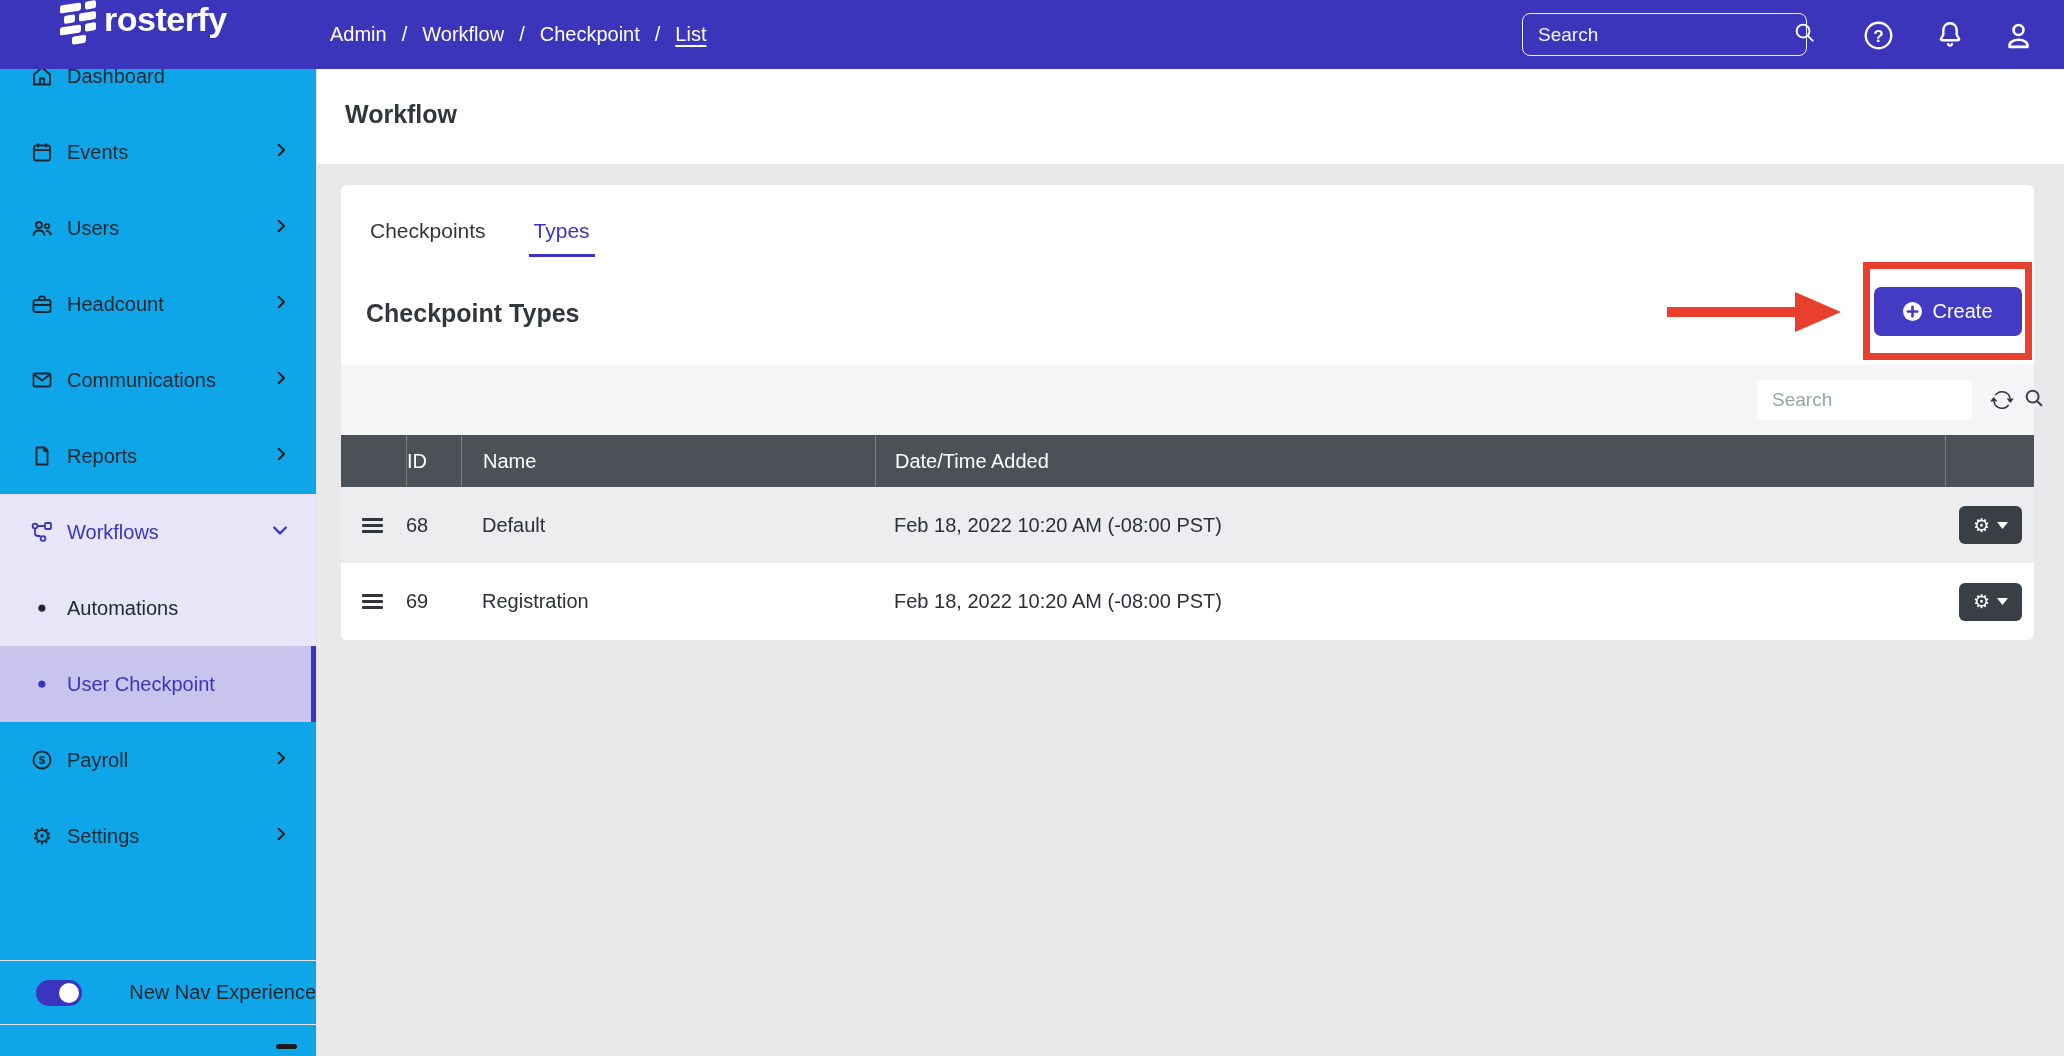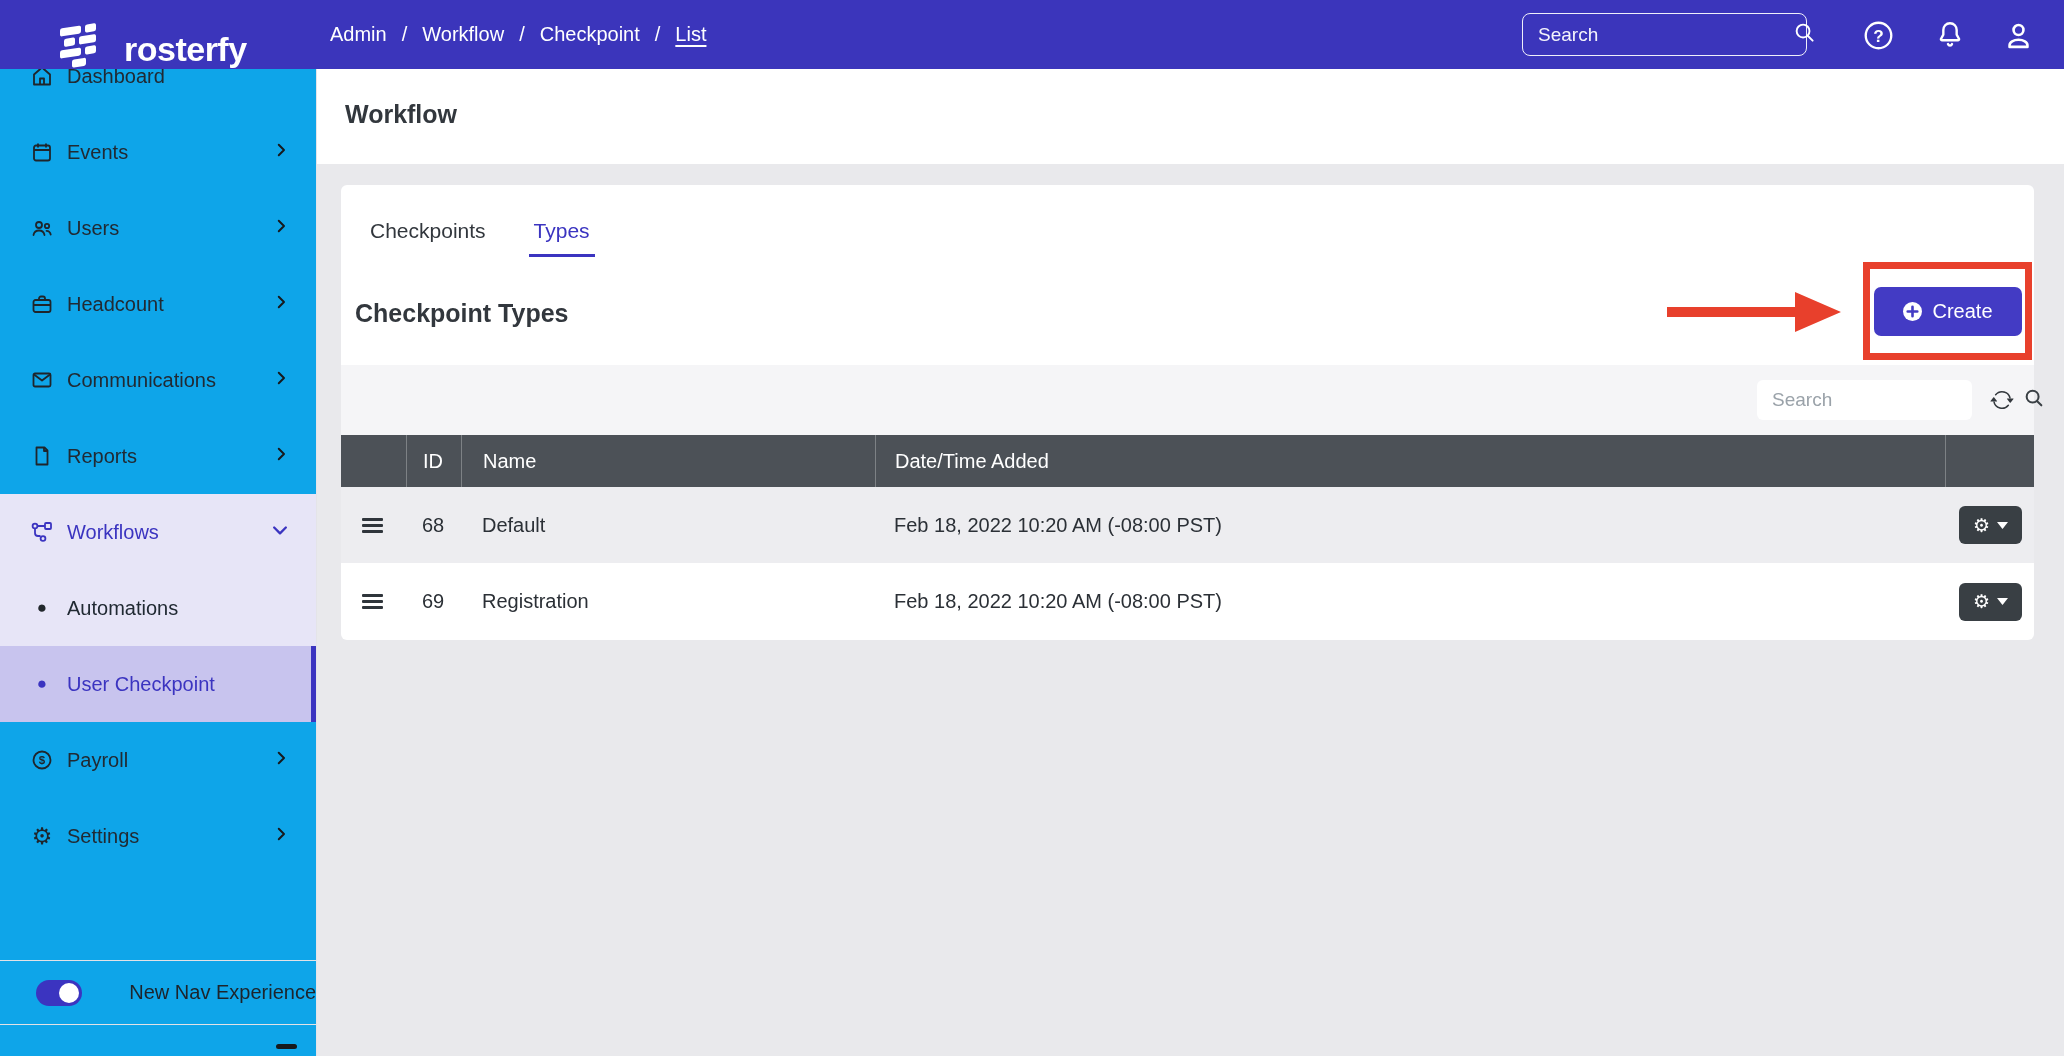--- a/index.html
+++ b/index.html
@@ -2,21 +2,21 @@
 <html><head>
 <meta charset="utf-8">
 <style>
   * { box-sizing: border-box; margin: 0; padding: 0; }
   html,body { width:2064px; height:1056px; overflow:hidden;
     font-family:"Liberation Sans", sans-serif; background:#e9e9ec; }
 
   
   .navbar { position:absolute; left:0; top:0; width:2064px; height:69px;
     background:#3b35bb; z-index:50; display:flex; align-items:center; }
-  .logo { position:absolute; left:58px; top:0; height:69px; display:flex; align-items:flex-end; gap:24px; }
+  .logo { position:absolute; left:58px; top:0; height:69px; display:flex; align-items:flex-start; gap:4px; }
   .logo-word { color:#fff; font-size:34px; font-weight:bold; letter-spacing:-0.5px; }
   .breadcrumb { position:absolute; left:330px; top:0; height:69px; display:flex; align-items:center;
     gap:15px; color:#fff; font-size:20px; font-weight:500; }
   .crumb-link { text-decoration:none; color:#fff; }
   .crumb-current { text-decoration:underline; text-underline-offset:4px; }
   .nav-search { position:absolute; left:1522px; top:13px; width:285px; height:43px;
     border:1.5px solid rgba(255,255,255,0.92); border-radius:8px; display:flex; align-items:center; }
   .nav-search input { flex:1; background:transparent; border:none; outline:none;
     color:#fff; font-size:19px; padding:0 10px 0 15px; font-family:"Liberation Sans",sans-serif; }
   .nav-search input::placeholder { color:rgba(255,255,255,0.95); }
@@ -53,21 +53,21 @@
   .title-band { position:absolute; left:0; top:0; width:1747px; height:95px; background:#fff; }
   .page-title { position:absolute; left:28px; top:31px; font-size:25px; font-weight:600; color:#32373d; }
 
   .card { position:absolute; left:24px; top:116px; width:1693px; height:455px;
     background:#fff; border-radius:6px; }
   .tab-row { position:absolute; left:29px; top:34px; display:flex; gap:48px; }
   .tab { font-size:21px; color:#32373d; cursor:pointer; position:relative; }
   .tab.active { color:#3b34c0; font-weight:500; }
   .tab.active::after { content:""; position:absolute; left:-5px; right:-5px; bottom:-14px;
     height:3px; background:#3b34c0; }
-  .section-heading { position:absolute; left:14px; top:114px; font-size:25px; font-weight:600; color:#32373d; }
+  .section-heading { position:absolute; left:25px; top:114px; font-size:25px; font-weight:600; color:#32373d; }
 
   .annot-box { position:absolute; left:1522px; top:77px; width:169px; height:98px;
     border:7px solid #e8402c; background:#fff; display:flex; align-items:center; justify-content:center; }
   .create-btn { width:148px; height:49px; background:#433bc4; border:none; border-radius:7px;
     color:#fff; font-size:20px; display:flex; align-items:center; justify-content:center; gap:9px;
     cursor:pointer; font-family:"Liberation Sans",sans-serif; }
   .annot-arrow { position:absolute; left:1326px; top:105px; }
 
   .strip { position:absolute; left:0; top:180px; width:1693px; height:70px; background:#f5f5f7;
     display:flex; align-items:center; justify-content:flex-end; gap:13px; padding-right:15px; }
@@ -82,21 +82,21 @@
 
   .tbl { position:absolute; left:0; top:250px; width:1693px; }
   .tbl-head { display:grid; grid-template-columns:65px 55px 414px 1070px 1fr; height:52px;
     background:#4c5157; color:#fff; font-size:20px; align-items:center; }
   .tbl-head .hc { height:100%; display:flex; align-items:center; }
   .tbl-head .hc + .hc { border-left:1px solid rgba(255,255,255,0.28); }
   .tbl-row { display:grid; grid-template-columns:65px 55px 414px 1070px 1fr; height:76px;
     align-items:center; font-size:20px; color:#2b3036; }
   .tbl-row.alt { background:#ededf0; }
   .tbl-row:last-child { height:77px; border-radius:0 0 6px 6px; }
-  .pad-id { padding-left:16px; }
+  .pad-id { }
   .pad-name { padding-left:21px; }
   .pad-date { padding-left:19px; }
   .handle { margin-left:21px; cursor:grab; display:flex; }
   .row-actions { margin-left:14px; width:63px; height:38px; background:#393f44; border:none;
     border-radius:6px; color:#fff; display:flex; align-items:center; justify-content:center;
     gap:7px; cursor:pointer; }
   .gear-glyph { font-family:"DejaVu Sans",sans-serif; font-size:19px; line-height:1; color:#fff; }
 </style>
 </head>
 <body>

